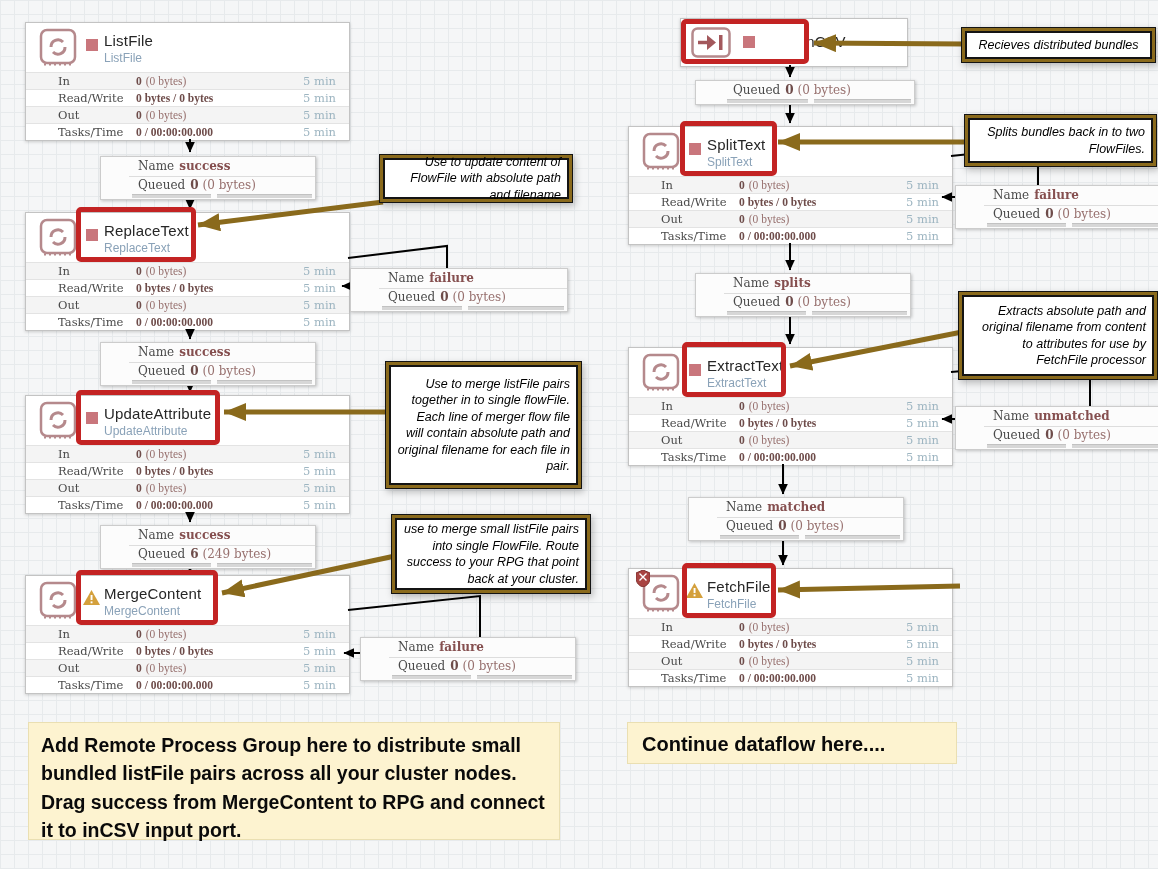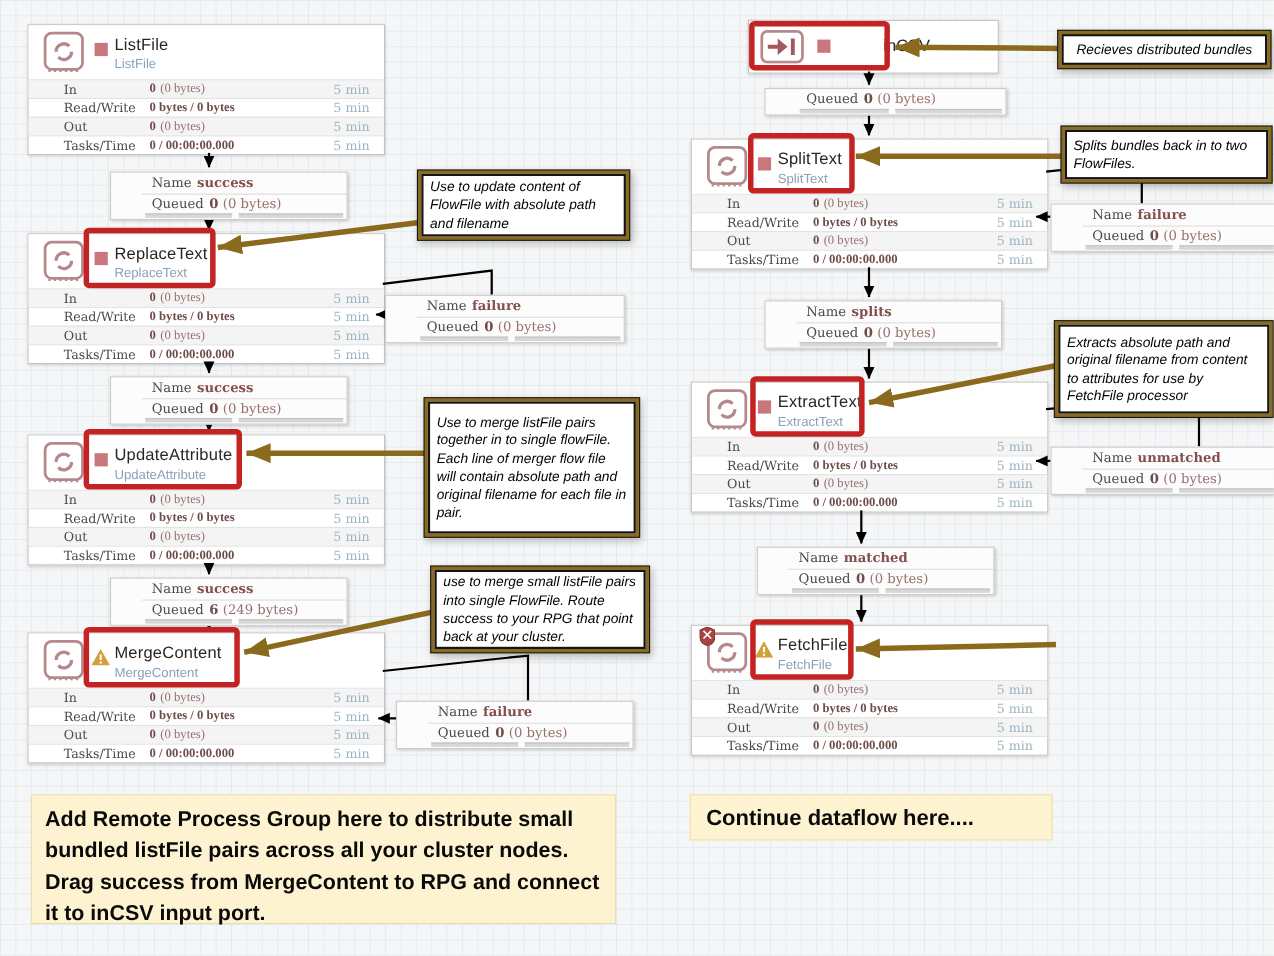--- a/index.html
+++ b/index.html
@@ -46,21 +46,21 @@
   .qval{color:#854f4f;font-weight:bold;margin-left:5px;}
   .qcount{color:#6e4c4a;font-weight:bold;margin-left:5px;}
   .qsize{color:#97706e;font-weight:normal;margin-left:4px;}
   .qbar{display:flex;gap:6px;height:4px;padding:0 3px 1px 3px;}
   .qbar i{display:block;height:3px;background:#d7d7d7;border-top:1px solid #c2c2c2;}
   .qbar i:first-child{width:44%;}
   .qbar i:last-child{flex:1;}
   
   .note{position:absolute;background:#ffffff;border:2px solid #141414;
     box-shadow:0 0 0 3px #8a6a1c,0 0 0 4px #141414,2px 3px 7px 4px rgba(0,0,0,.25);
-    display:flex;align-items:center;justify-content:center;text-align:left;
+    display:flex;align-items:center;justify-content:center;text-align:right;
     font-style:italic;font-size:12.5px;line-height:1.32;color:#000;
     padding:3px 6px;box-sizing:border-box;z-index:3;}
   
   .ylabel{position:absolute;background:#fdf3d0;border:1px solid #eadfb2;color:#0a0a0a;
     font-weight:bold;z-index:1;box-sizing:border-box;}
   .ylabel-big{left:28px;top:722px;width:532px;height:118px;font-size:19.5px;line-height:1.45;padding:8px 12px;}
   .ylabel-small{left:627px;top:722px;width:330px;height:42px;font-size:20px;line-height:42px;padding:0 14px;}
   
   .redbox{position:absolute;border:5px solid #c32323;border-radius:5px;z-index:4;box-sizing:border-box;}
   
@@ -480,21 +480,21 @@
 
   <div class="qlabel" style="left:688px;top:497px">
     <div class="qrow"><span class="qkey">Name</span><span class="qval">matched</span></div>
     <div class="qrow2"><span class="qkey">Queued</span><span class="qcount">0</span><span class="qsize">(0 bytes)</span></div>
     <div class="qbar">
         <i></i>
         <i></i>
       </div>
   </div>
 
-  <div class="note" style="left:383px;top:158px;width:186px;height:57px">
+  <div class="note" style="left:383px;top:158px;width:186px;height:41px">
       <span>Use to update content of FlowFile with absolute path and filename</span>
     </div>
   <div class="note" style="left:389px;top:365px;width:189px;height:120px">
       <span>Use to merge listFile pairs together in to single flowFile. Each line of merger flow file will contain absolute path and original filename for each file in pair.</span>
     </div>
   <div class="note" style="left:395px;top:518px;width:192px;height:72px">
       <span>use to merge small listFile pairs into single FlowFile.  Route success to your RPG that point back at your cluster.</span>
     </div>
   <div class="note" style="left:965px;top:31px;width:187px;height:28px">
       <span>Recieves distributed bundles</span>

